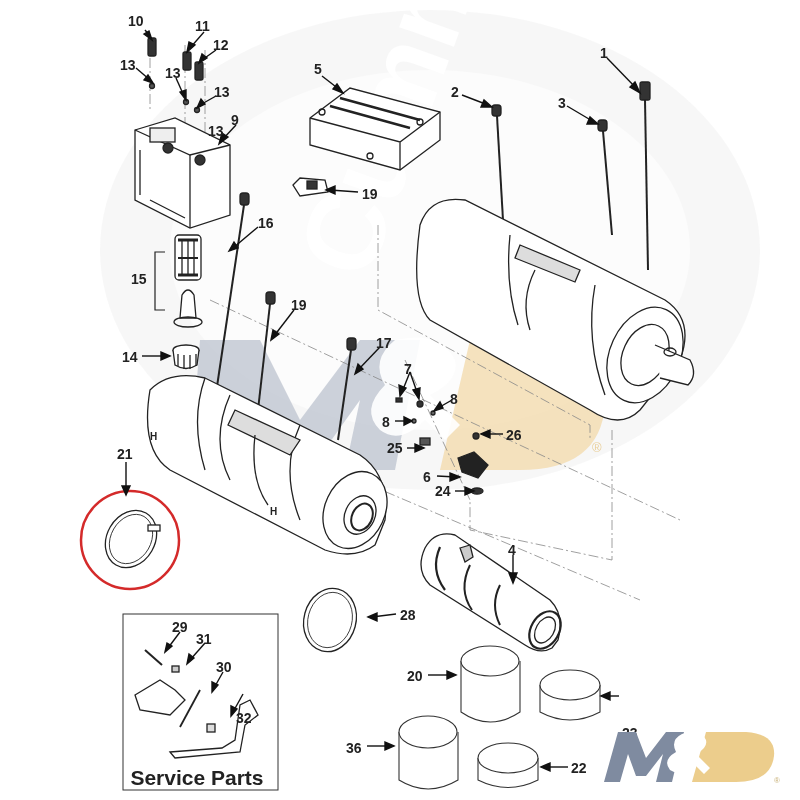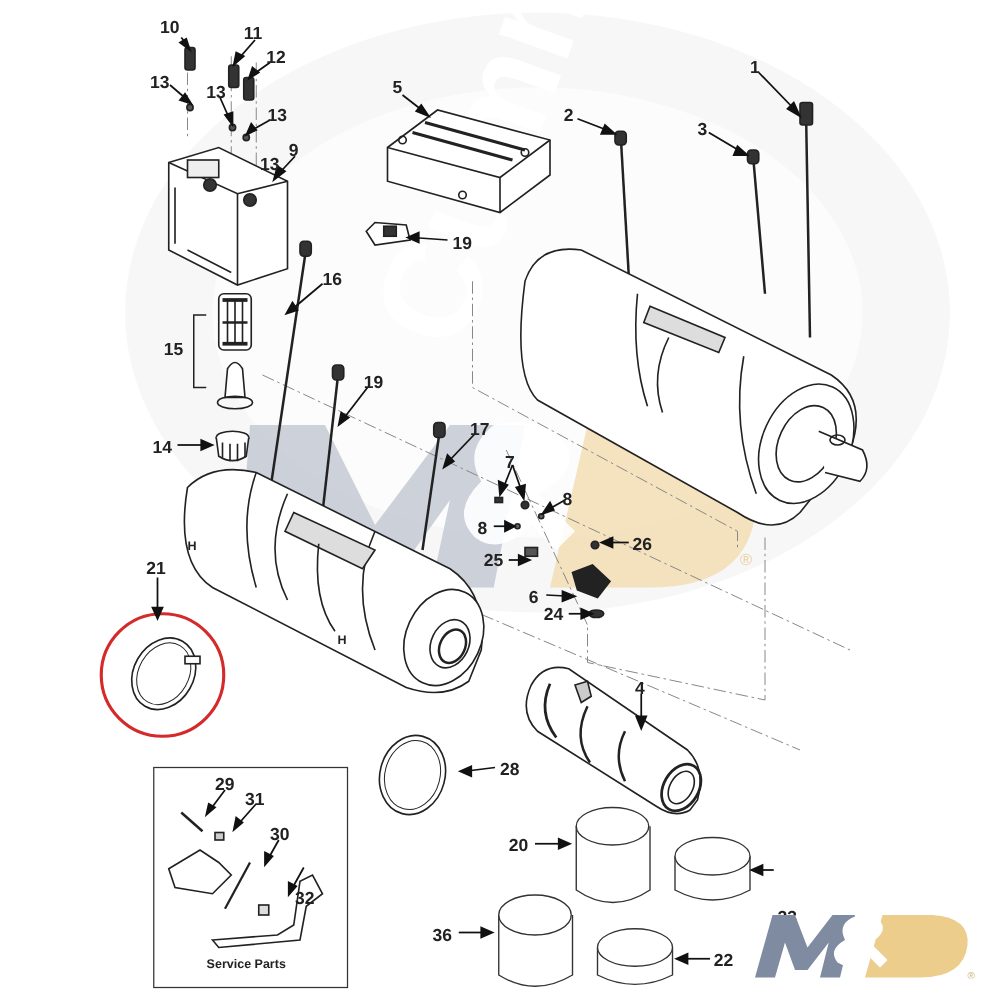--- a/index.html
+++ b/index.html
@@ -1,19 +1,19 @@
 <!DOCTYPE html>
 <html><head>
 <meta charset="utf-8">
 <style>
   html,body{margin:0;padding:0;background:#fff;}
   #stage{position:relative;width:800px;height:800px;overflow:hidden;background:#fff;font-family:"Liberation Sans",sans-serif;}
   #stage svg{position:absolute;left:0;top:0;}
   .callout{position:absolute;font-family:"Liberation Sans",sans-serif;font-weight:bold;font-size:14px;color:#222;line-height:1;white-space:nowrap;}
-  .service-title{position:absolute;left:122px;top:766px;width:150px;text-align:center;font-family:"Liberation Sans",sans-serif;font-weight:bold;font-size:10px;color:#222;}
+  .service-title{position:absolute;left:122px;top:766px;width:150px;text-align:center;font-family:"Liberation Sans",sans-serif;font-weight:bold;font-size:21px;color:#222;}
   .wm-reg{position:absolute;font-family:"Liberation Sans",sans-serif;font-size:13px;color:#e9cf9a;}
   .logo-reg{position:absolute;font-family:"Liberation Sans",sans-serif;font-size:8px;color:#c9b27a;}
 </style>
 </head>
 <body>
 
 <div id="stage">
 
   <svg width="800" height="800">
 

